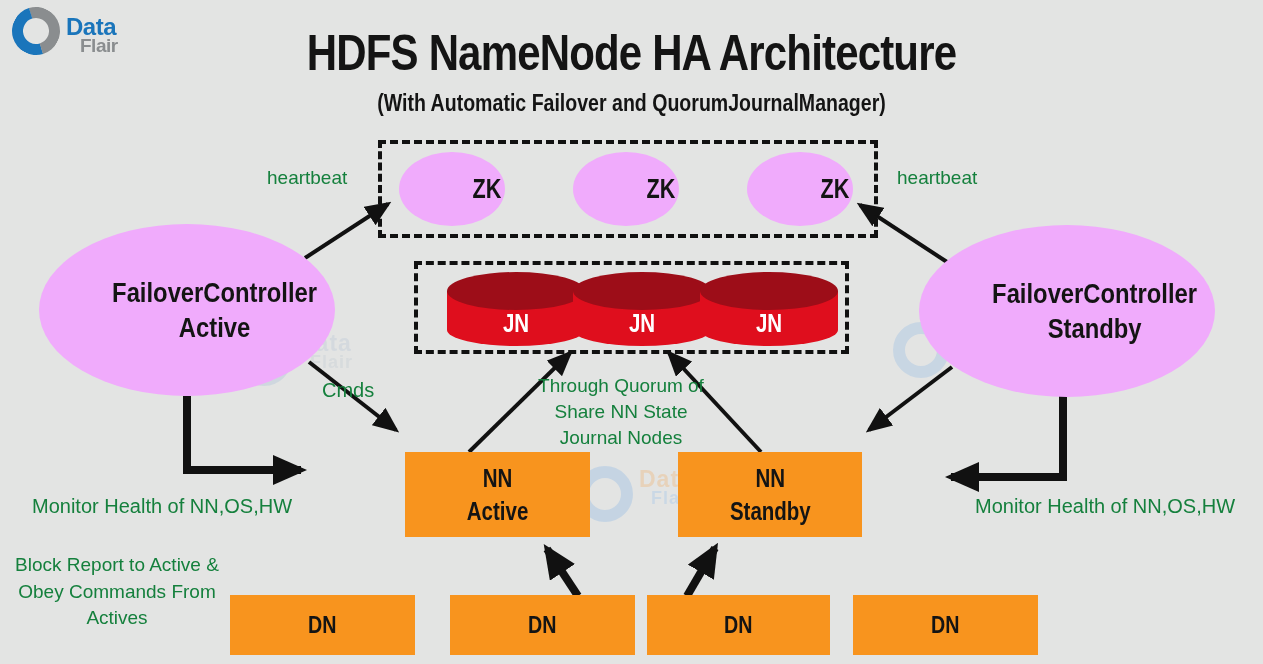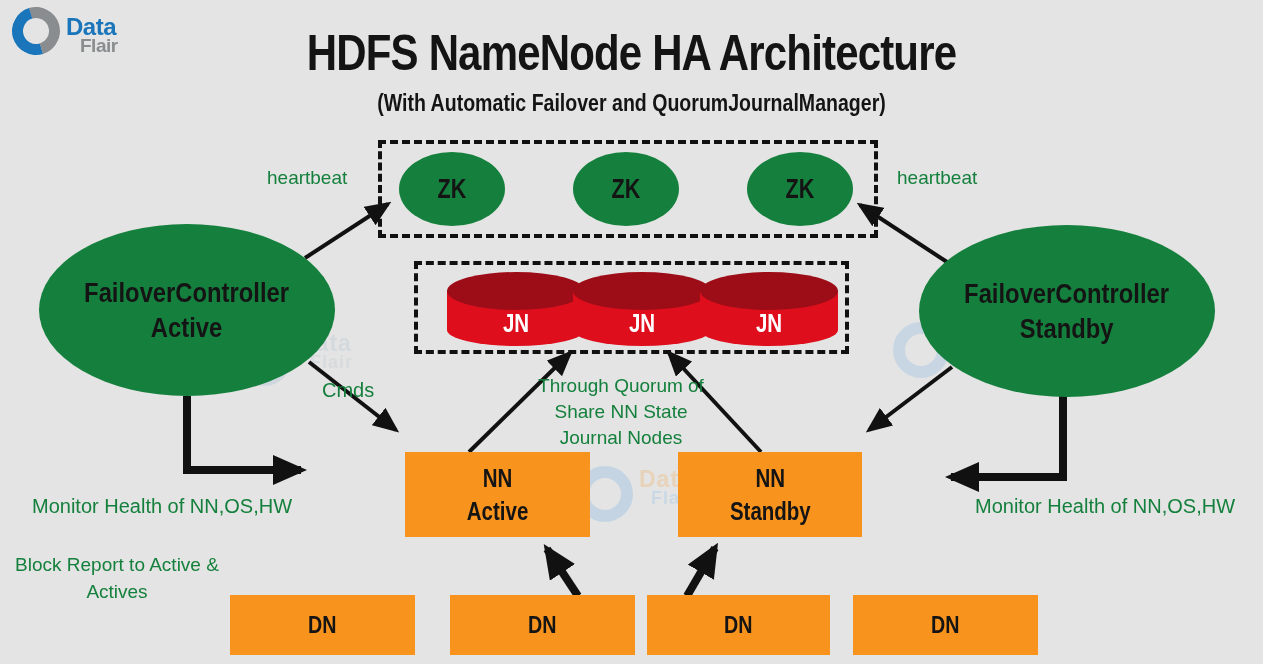--- a/index.html
+++ b/index.html
@@ -19,22 +19,22 @@
   
   .title{position:absolute;left:0;right:0;top:24px;text-align:center;
     font-size:50px;font-weight:bold;letter-spacing:-1px;transform:scaleX(0.84);}
   .subtitle{position:absolute;left:0;right:0;top:90px;text-align:center;
     font-size:23px;font-weight:bold;transform:scaleX(0.85);}
   
   .dashed-box{position:absolute;border:4px dashed #111;box-sizing:border-box;}
   .zk-box{left:378px;top:140px;width:500px;height:98px;}
   .jn-box{left:414px;top:261px;width:435px;height:93px;}
   
-  .ellipse{position:absolute;background:#15803d;border-radius:50%;
-    display:flex;align-items:center;justify-content:center;text-align:center;}
+  .ellipse{position:absolute;background:#f0abfc;border-radius:50%;
+    display:flex;align-items:center;justify-content:flex-end;text-align:center;}
   .zk-node{width:106px;height:74px;}
   .zk-node .lbl{font-size:27px;font-weight:bold;transform:scaleX(0.8);}
   .zk1{left:399px;top:152px;}.zk2{left:573px;top:152px;}.zk3{left:747px;top:152px;}
   .fc{width:296px;height:172px;}
   .fc .lbl{font-size:28px;font-weight:bold;line-height:35px;transform:scaleX(0.85);}
   .fc-active{left:39px;top:224px;}
   .fc-standby{left:919px;top:225px;}
   
   .obox{position:absolute;background:#f8941e;display:flex;align-items:center;justify-content:center;text-align:center;}
   .obox .lbl{font-weight:bold;transform:scaleX(0.82);}
@@ -204,16 +204,17 @@
   <div class="t cmds">Cmds</div>
   <div class="t share-state">
     <span>Through Quorum of</span>
     <span>Share NN State</span>
     <span>Journal Nodes</span>
   </div>
   <div class="t monitor-left">Monitor Health of NN,OS,HW</div>
   <div class="t monitor-right">Monitor Health of NN,OS,HW</div>
   <div class="t block-report">
     <span>Block Report to Active &amp;</span>
+    <span>Obey Commands From</span>
     <span>Actives</span>
   </div>
 
 </div>
 
 </body></html>

